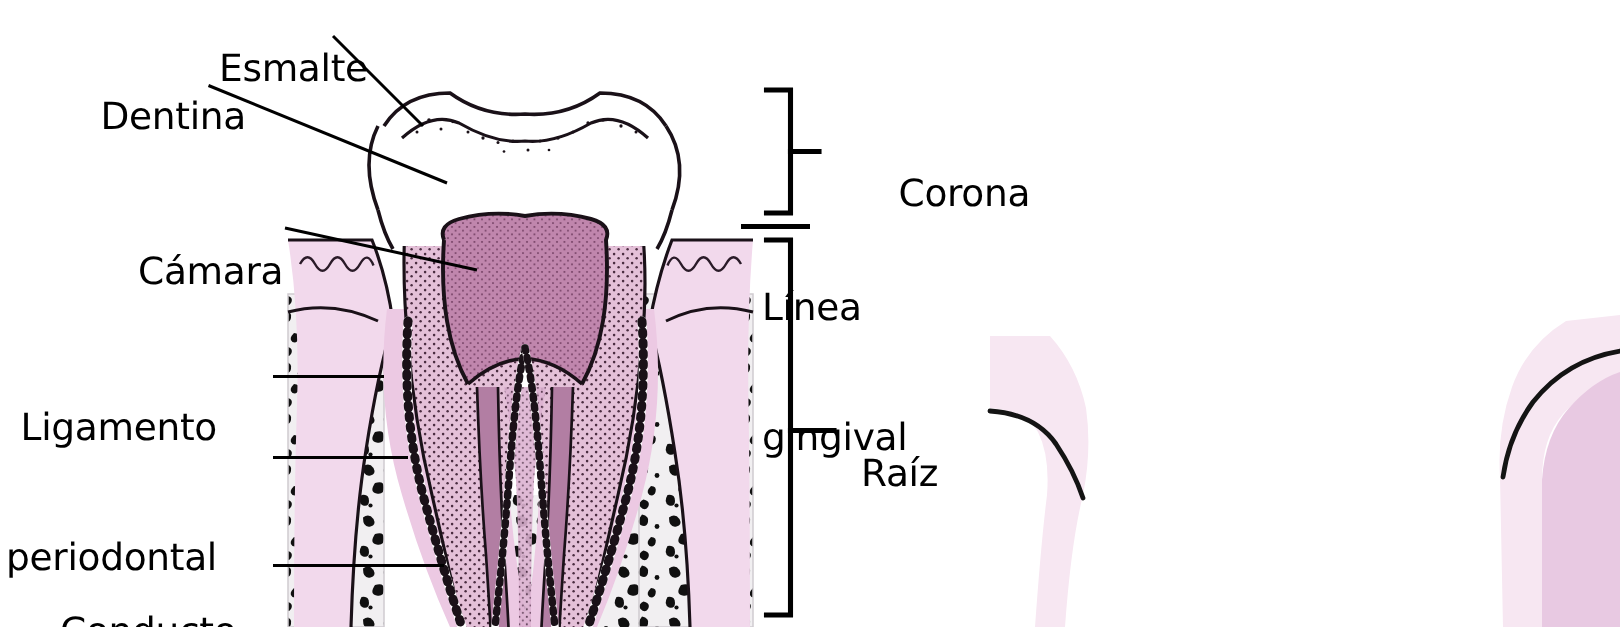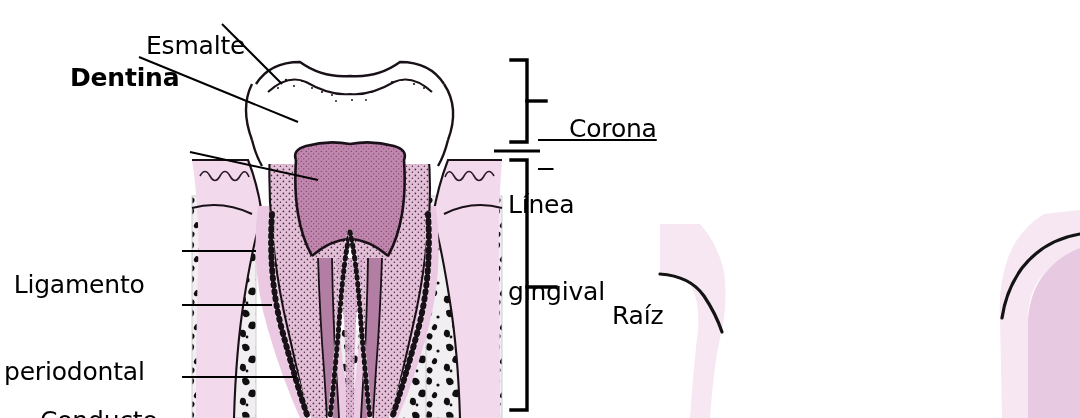--- a/index.html
+++ b/index.html
@@ -271,44 +271,45 @@
         <line x1="527" y1="287" x2="556" y2="287"></line>
       </g>
 
     </g>
   </svg>
 
   <div class="label lefted" style="left:115px; top:2px;">
     <span>Esmalte</span>
   </div>
 
-  <div class="label lefted" style="left:36px; top:34px;font-weight:bold;">
+  <div class="label lefted" style="left:36px; top:34px;">
     <span>Dentina</span>
   </div>
 
   <div class="label lefted" style="left:92px; top:108px;">
+    <div>Cámara</div>
   </div>
 
   <div class="label lefted" style="left:4px; top:212px;">
     <div>Ligamento</div>
     <div>periodontal</div>
   </div>
 
 
   <div class="label lefted" style="left:40px; top:348px;">
     <div>Conducto</div>
     
   </div>
 
-  <div class="label right" style="left:538px; top:85px;text-decoration:underline;">
+  <div class="label right" style="left:568px; top:85px;">
     <span>Corona</span>
   </div>
 
   <div class="label right" style="left:508px; top:132px;">
     <div>Línea</div>
     <div>gingival</div>
   </div>
 
-  <div class="label right" style="left:581px; top:272px;">
+  <div class="label right" style="left:543px; top:272px;">
     <span>Raíz</span>
   </div>
 
 </div>
 
 </body></html>

